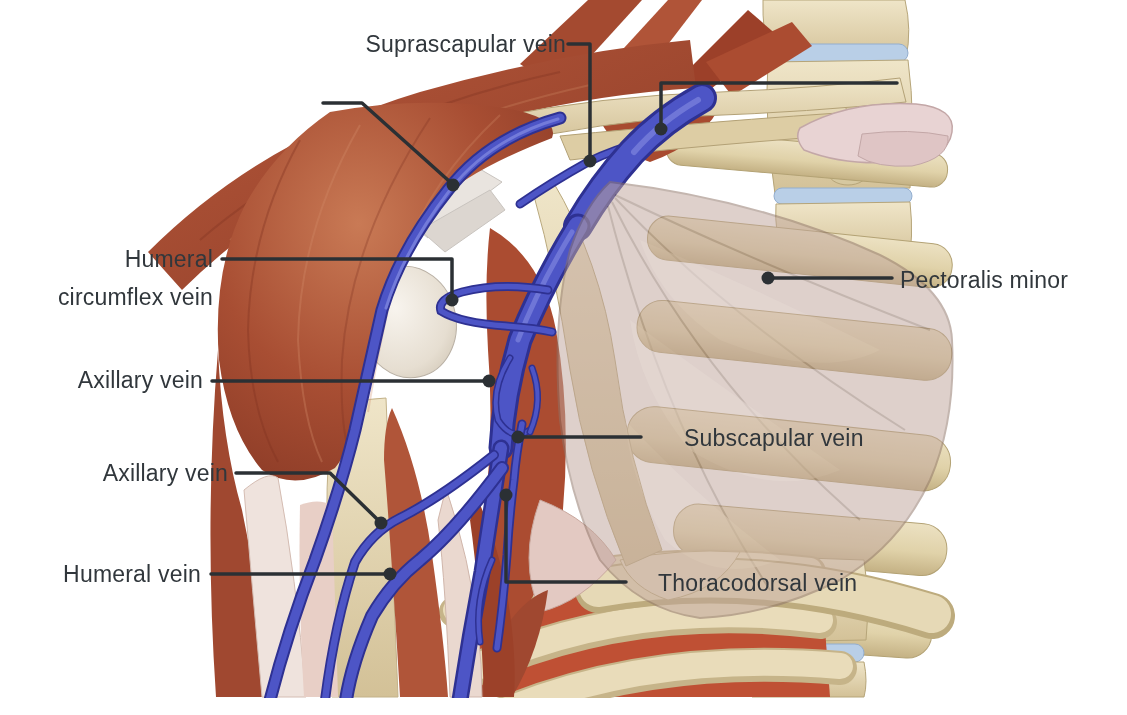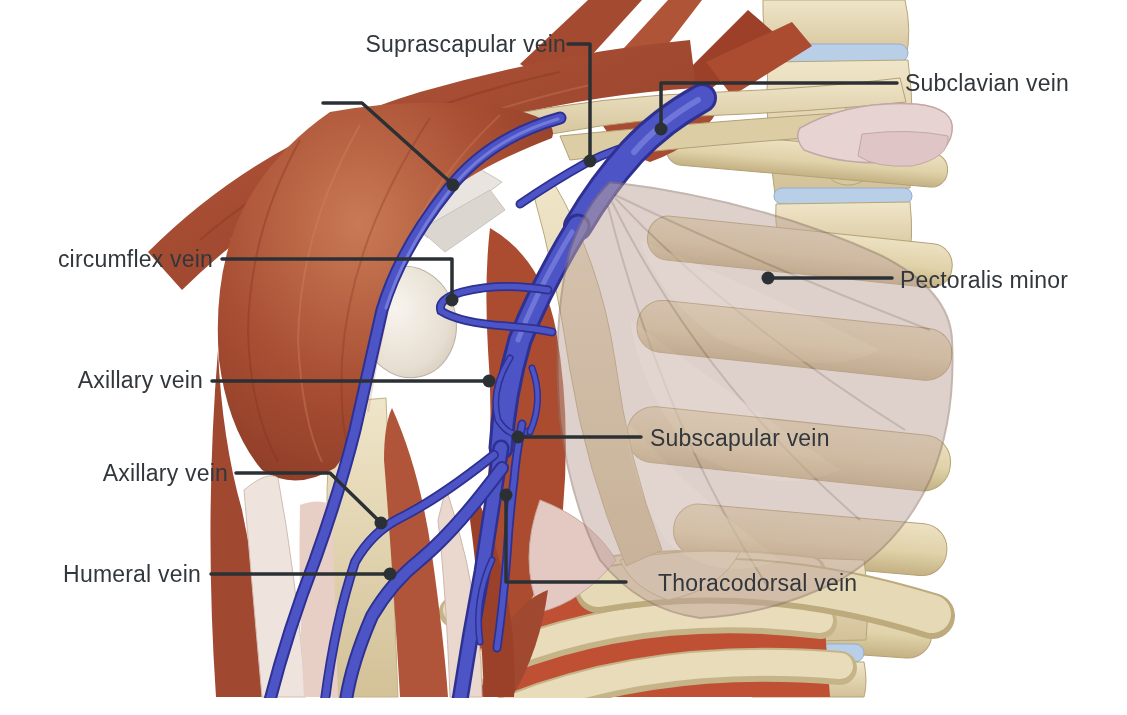--- a/index.html
+++ b/index.html
@@ -243,33 +243,31 @@
       <polyline points="211,574 385,574" fill="none" stroke="#2b3034" stroke-width="3.5" stroke-linejoin="round" stroke-linecap="round"></polyline>
       <circle cx="390" cy="574" r="6.5" fill="#2b3034"></circle>
       <polyline points="626,582 506,582 506,500" fill="none" stroke="#2b3034" stroke-width="3.5" stroke-linejoin="round" stroke-linecap="round"></polyline>
       <circle cx="506" cy="495" r="6.5" fill="#2b3034"></circle>
     </svg>
 
   <div id="label-layer">
       <div class="label align-right" style="top: 25px; right: 561px; color: rgb(49, 55, 60); font-size: 23px;">
         <div>Suprascapular vein</div>
       </div>
-      <div class="label align-left" style="top: 64px; left: 905px; color: rgb(49, 55, 60); font-size: 23px;">
-        <div>Subclavian vein</div>
-      </div>
       <div class="label align-right" style="top: 240px; right: 914px; color: rgb(49, 55, 60); font-size: 23px;">
+        <div>Humeral</div>
         <div>circumflex vein</div>
       </div>
       <div class="label align-left" style="top: 261px; left: 900px; color: rgb(49, 55, 60); font-size: 23px;">
         <div>Pectoralis minor</div>
       </div>
       <div class="label align-right" style="top: 361px; right: 924px; color: rgb(49, 55, 60); font-size: 23px; text-align: right;">
         <div>Axillary vein</div>
       </div>
-      <div class="label align-left" style="top: 419px; left: 650px; color: rgb(49, 55, 60); font-size: 23px;">
+      <div class="label align-left" style="top: 419px; left: 684px; color: rgb(49, 55, 60); font-size: 23px;">
         <div>Subscapular vein</div>
       </div>
       <div class="label align-right" style="top: 454px; right: 899px; color: rgb(49, 55, 60); font-size: 23px;">
         <div>Axillary vein</div>
       </div>
       <div class="label align-right" style="top: 555px; right: 926px; color: rgb(49, 55, 60); font-size: 23px;">
         <div>Humeral vein</div>
       </div>
       <div class="label align-left" style="top: 564px; left: 658px; color: rgb(49, 55, 60); font-size: 23px;">
         <div>Thoracodorsal vein</div>

